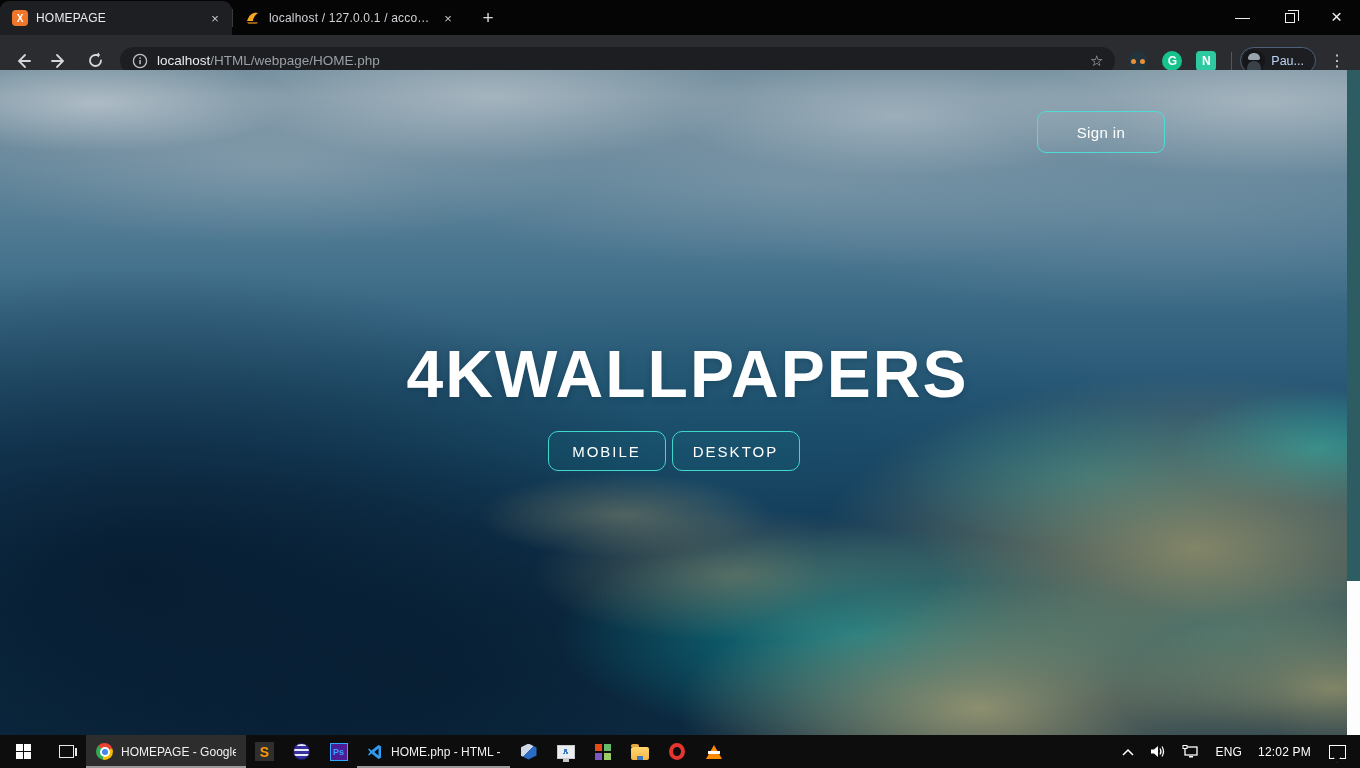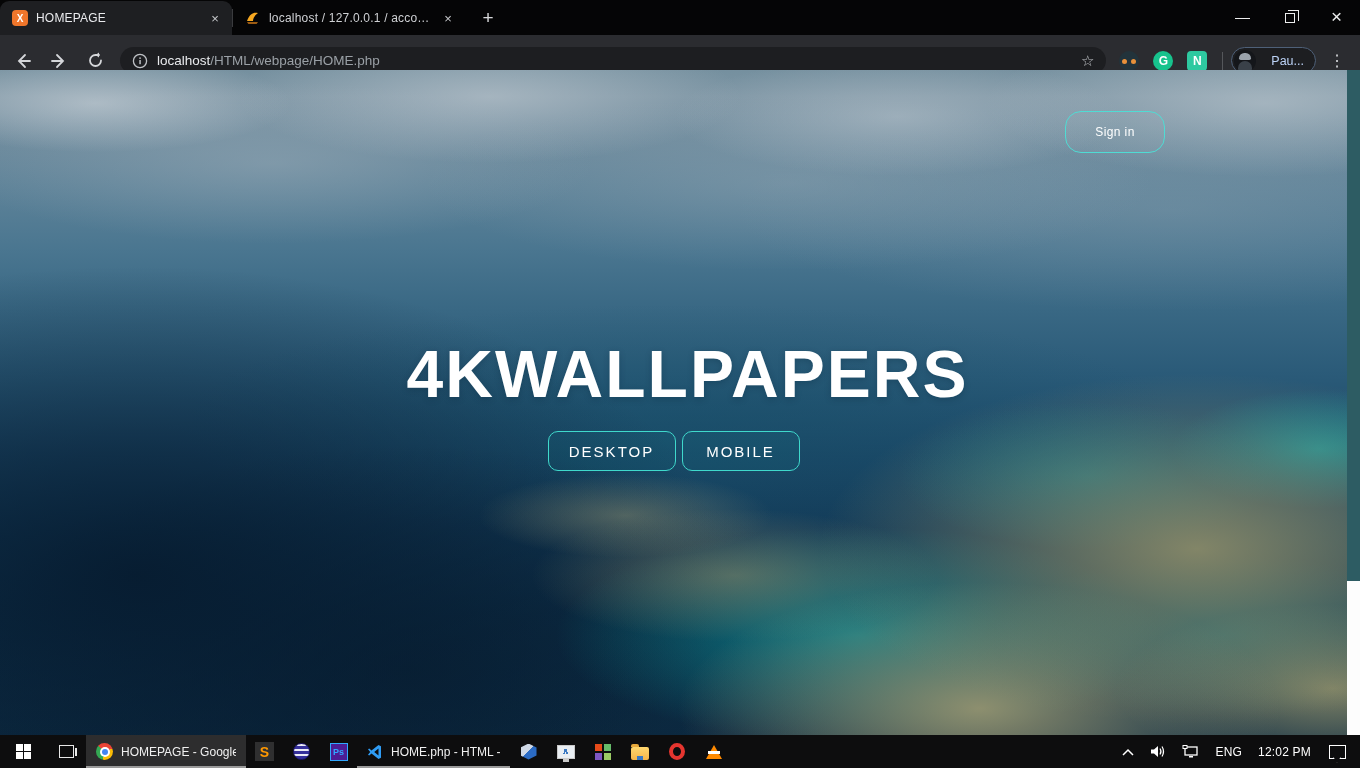--- a/index.html
+++ b/index.html
@@ -31,21 +31,21 @@
   .url-host { color:#e8eaed; }
   .url-path { color:#9aa0a6; }
   .star { margin-left:auto; color:#bfc2c6; font-size:15px; }
   .ext { width:22px; height:22px; margin:0 6px; display:flex; align-items:center; justify-content:center; }
   .darkreader { width:20px; height:20px; border-radius:50%; background:#22333b; position:relative; }
   .darkreader::before, .darkreader::after { content:""; position:absolute; top:8px; width:5px; height:5px; border-radius:50%; background:#e8903a; }
   .darkreader::before { left:3px; } .darkreader::after { right:3px; }
   .grammarly { width:20px; height:20px; border-radius:50%; background:#17c38d; color:#fff; font-size:12px; font-weight:bold; display:flex; align-items:center; justify-content:center; }
   .next { width:20px; height:20px; border-radius:4px; background:#2ec9a0; color:#fff; font-size:12px; font-weight:bold; display:flex; align-items:center; justify-content:center; }
   .toolsep { width:1px; height:18px; background:#55575b; margin:0 8px; }
-  .profile { height:27px; border:1px solid #4e6078; border-radius:14px; background:#1d1e21; display:flex; align-items:center; gap:15px; padding:2px 11px 2px 2px; }
+  .profile { height:27px; border:1px solid #4e6078; border-radius:14px; background:#1d1e21; display:flex; align-items:center; gap:6px; padding:2px 11px 2px 2px; }
   .avatar { width:22px; height:22px; border-radius:50%; background:#14161a; position:relative; overflow:hidden; }
   .avatar::before { content:""; position:absolute; left:5px; top:3px; width:12px; height:7px; border-radius:6px 6px 2px 2px; background:#9aa2ab; }
   .avatar::after { content:""; position:absolute; left:4px; top:11px; width:14px; height:10px; border-radius:7px 7px 0 0; background:#3a4149; }
   .profile-label { font-size:12.5px; color:#bcd3f7; }
   .kebab { width:26px; height:26px; margin-left:8px; display:flex; align-items:center; justify-content:center; color:#d5d7da; font-size:16px; }
 
   
   .viewport { position:absolute; top:70px; left:0; right:0; bottom:33px; overflow:hidden;
     background:
       
@@ -70,21 +70,21 @@
       
       radial-gradient(ellipse 820px 430px at 10% 76%, rgba(6,26,46,.88), transparent 72%),
       radial-gradient(ellipse 620px 310px at 30% 90%, rgba(7,29,49,.72), transparent 72%),
       radial-gradient(ellipse 720px 170px at 50% 53%, rgba(19,79,104,.45), transparent 70%),
       linear-gradient(180deg,#75909f 0%,#7d95a4 4%,#6e8b9d 10%,#5d8298 18%,#4a7690 27%,#396884 36%,#2a5a78 46%,#1b4766 58%,#123a57 70%,#0e314b 82%,#0d2c44 100%);
   }
 
   .site-nav { position:absolute; top:40px; left:50px; display:flex; align-items:center; }
   .nav-item { color:#fff; font-size:16.5px; letter-spacing:.6px; margin-right:48px; text-shadow:0 1px 3px rgba(0,40,60,.35); cursor:pointer; }
   .nav-item.active { background:#fff; color:#1b1b1b; padding:11px 24px; margin-right:24px; text-shadow:none; }
-  .signin-btn { position:absolute; top:41px; right:195px; width:100px; height:42px; border:1px solid #4fdcd4; border-radius:16px; background:rgba(255,255,255,.03); color:#fff; font-size:12px; display:flex; align-items:center; justify-content:center; letter-spacing:.4px; cursor:pointer; }
+  .signin-btn { position:absolute; top:41px; right:195px; width:128px; height:42px; border:1px solid #4fdcd4; border-radius:9px; background:rgba(255,255,255,.03); color:#fff; font-size:15px; display:flex; align-items:center; justify-content:center; letter-spacing:.4px; cursor:pointer; }
 
   .hero-title { position:absolute; top:266px; left:0; right:13px; text-align:center; color:#fff; font-size:66px; font-weight:bold; letter-spacing:2px; text-shadow:0 2px 6px rgba(0,30,50,.25);padding-left:28px; }
   .hero-buttons { position:absolute; top:361px; left:0; right:13px; display:flex; justify-content:center; gap:6px; }
   .hero-btn { height:40px; border:1.5px solid #3fd9cc; border-radius:10px; background:rgba(20,140,150,.10); color:#fff; font-size:15px; letter-spacing:2px; display:flex; align-items:center; justify-content:center; cursor:pointer; }
   .hero-btn.desktop { width:128px; } .hero-btn.mobile { width:118px; }
 
   .scrollbar { position:absolute; top:0; right:0; width:13px; bottom:0; background:#fdfdfd; }
   .scroll-thumb { position:absolute; top:0; left:0; right:0; height:511px; background:#2d5c63; }
 
   
@@ -207,22 +207,22 @@
   </div>
 
   <div class="viewport">
 
 
     <div class="signin-btn">Sign in</div>
 
     <div class="hero-title">4KWALLPAPERS</div>
 
     <div class="hero-buttons">
+      <div class="hero-btn mobile">MOBILE</div>
       <div class="hero-btn desktop">DESKTOP</div>
-      <div class="hero-btn mobile">MOBILE</div>
     </div>
 
     <div class="scrollbar">
       <div class="scroll-thumb"></div>
     </div>
   </div>
 
   <div class="taskbar">
     <div class="tb-btn tb-start">
       <span class="win-logo">

